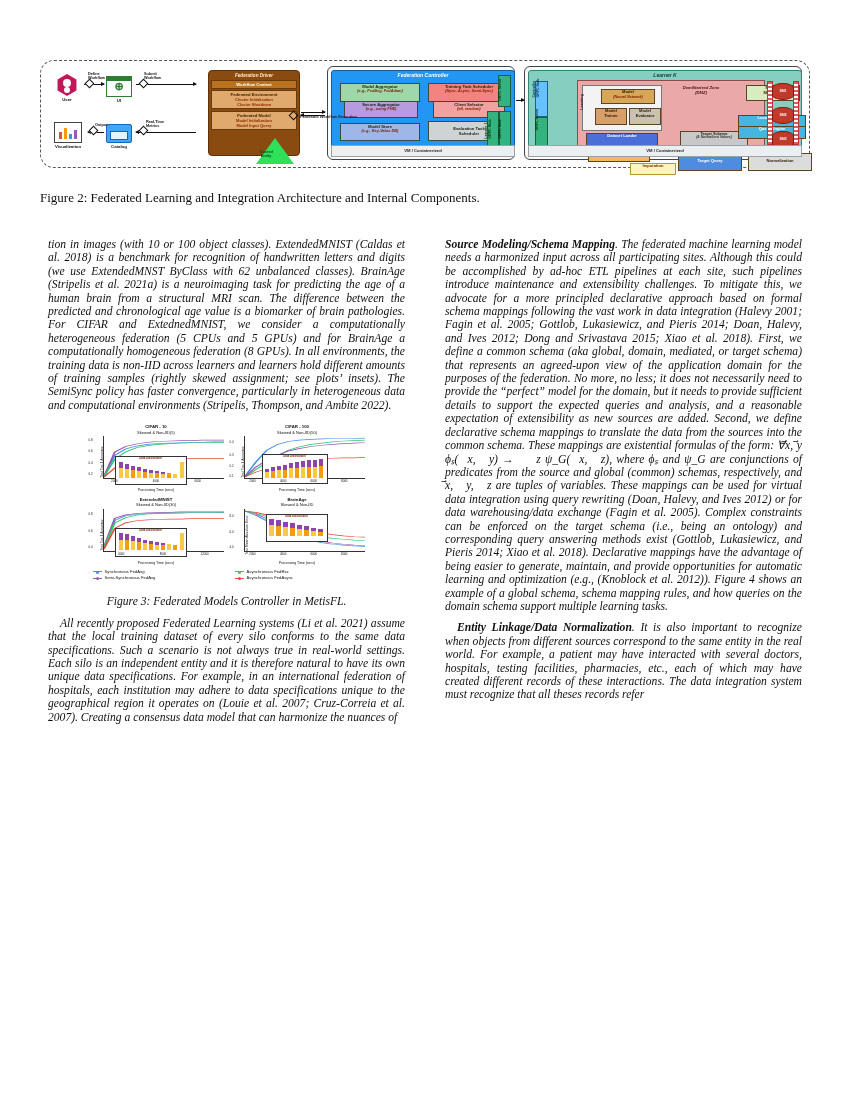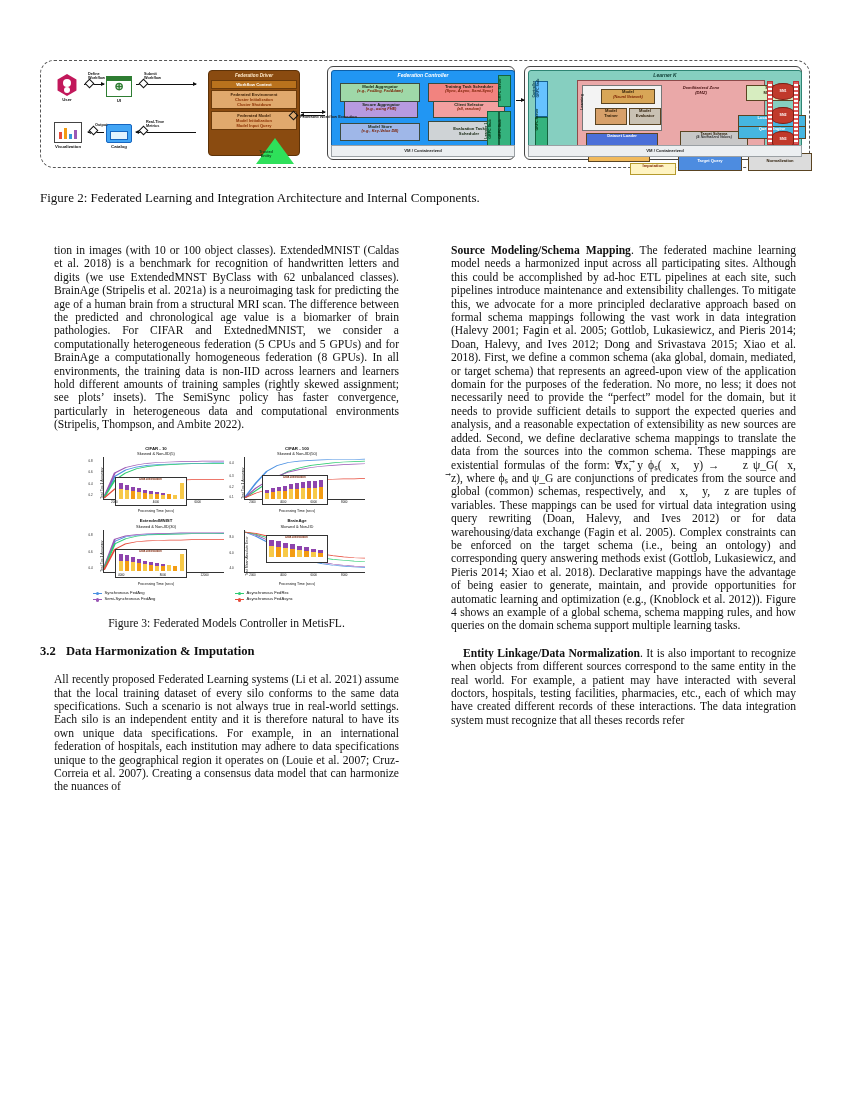--- a/index.html
+++ b/index.html
@@ -161,22 +161,22 @@
   .fed-exec { position:absolute; left:290px; top:112px; font-size:3.9px; font-weight:bold;
               color:#222; font-family:"Liberation Sans",sans-serif; }
   .fed-exec .d { display:inline-block; width:5px; height:5px; border:1px solid #111;
                  transform:rotate(45deg); margin-right:3px; vertical-align:-1px; }
 
   .fig-cap { text-align:left; font-size:13px; margin:14px 0 0 0; }
 
   
   .cols { display:flex; gap:24px; margin-top:24px; }
   .col { width:373px; }
-  p.b { margin:14px; font-size:11.6px; line-height:13.4px; text-align:justify;
-        text-indent:0; hyphens:none; }
+  p.b { margin:8px; font-size:11.6px; line-height:13.4px; text-align:justify;
+        text-indent:0; hyphens:none;font-style:italic; }
   p.b + p.b { text-indent:12px; margin-top:0; }
   h3.sec { font-size:12.6px; font-weight:bold; margin:13px 0 4px 0; }
   h3.sec .num { display:inline-block; min-width:26px; }
   .run-in { font-weight:bold; }
 
   
   .fig3 { width:280px; margin:12px auto 0 auto; }
   .grid2 { display:grid; grid-template-columns:1fr 1fr; gap:2px; }
   .pl { position:relative; }
   .pl-title { text-align:center; font-size:4.3px; font-weight:bold;
@@ -617,23 +617,20 @@
           </div>
           <div class="lg">
             <i style="border-top-color:#e74c3c;background:#e74c3c;"></i>
               <span>Asynchronous FedAsync</span>
           </div>
         </div>
       </div>
 
       <p class="b" style="text-align:center;margin-top:14px;">Figure 3: Federated Models Controller in MetisFL.</p>
 
-      <h3 class="sec">
-        <span class="num">3.2</span><span>Data Harmonization &amp; Imputation</span>
-      </h3>
       <p class="b">All recently proposed Federated Learning systems (Li et al. 2021) assume that the local training dataset of every silo conforms to the same data specifications. Such a scenario is not always true in real-world settings. Each silo is an independent entity and it is therefore natural to have its own unique data specifications. For example, in an international federation of hospitals, each institution may adhere to data specifications unique to the geographical region it operates on (Louie et al. 2007; Cruz-Correia et al. 2007). Creating a consensus data model that can harmonize the nuances of</p>
     </div>
 
     <div class="col">
       <p class="b"><span class="run-in">Source Modeling/Schema Mapping</span><span>. The federated machine learning model needs a harmonized input across all participating sites. Although this could be accomplished by ad-hoc ETL pipelines at each site, such pipelines introduce maintenance and extensibility challenges. To mitigate this, we advocate for a more principled declarative approach based on formal schema mappings following the vast work in data integration (Halevy 2001; Fagin et al. 2005; Gottlob, Lukasiewicz, and Pieris 2014; Doan, Halevy, and Ives 2012; Dong and Srivastava 2015; Xiao et al. 2018). First, we define a common schema (aka global, domain, mediated, or target schema) that represents an agreed-upon view of the application domain for the purposes of the federation. No more, no less; it does not necessarily need to provide the “perfect” model for the domain, but it needs to provide sufficient details to support the expected queries and analysis, and a reasonable expectation of extensibility as new sources are added. Second, we define declarative schema mappings to translate the data from the sources into the common schema. These mappings are existential formulas of the form: </span><span>∀⃗x, ⃗y ϕₛ(⃗x, ⃗y) → ∃⃗z ψ_G(⃗x, ⃗z)</span><span>, where ϕₛ and ψ_G are conjunctions of predicates from the source and global (common) schemas, respectively, and ⃗x, ⃗y, ⃗z are tuples of variables. These mappings can be used for virtual data integration using query rewriting (Doan, Halevy, and Ives 2012) or for data warehousing/data exchange (Fagin et al. 2005). Complex constraints can be enforced on the target schema (i.e., being an ontology) and corresponding query answering methods exist (Gottlob, Lukasiewicz, and Pieris 2014; Xiao et al. 2018). Declarative mappings have the advantage of being easier to generate, maintain, and provide opportunities for automatic learning and optimization (e.g., (Knoblock et al. 2012)). Figure 4 shows an example of a global schema, schema mapping rules, and how queries on the domain schema support multiple learning tasks.</span></p>
       <p class="b"><span class="run-in">Entity Linkage/Data Normalization</span><span>. It is also important to recognize when objects from different sources correspond to the same entity in the real world. For example, a patient may have interacted with several doctors, hospitals, testing facilities, pharmacies, etc., each of which may have created different records of these interactions. The data integration system must recognize that all theses records refer</span></p>
     </div>
   </div>
 </div>
 

